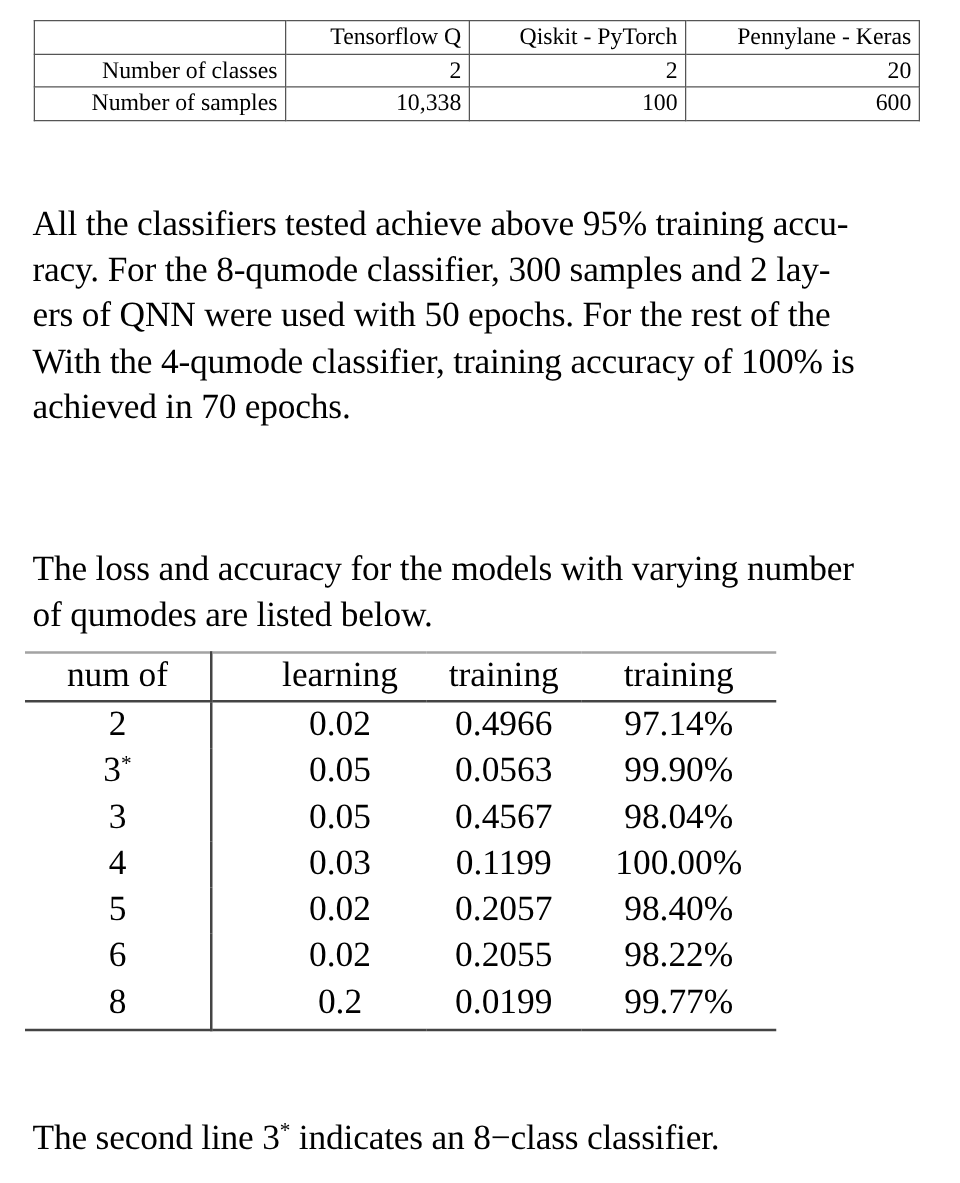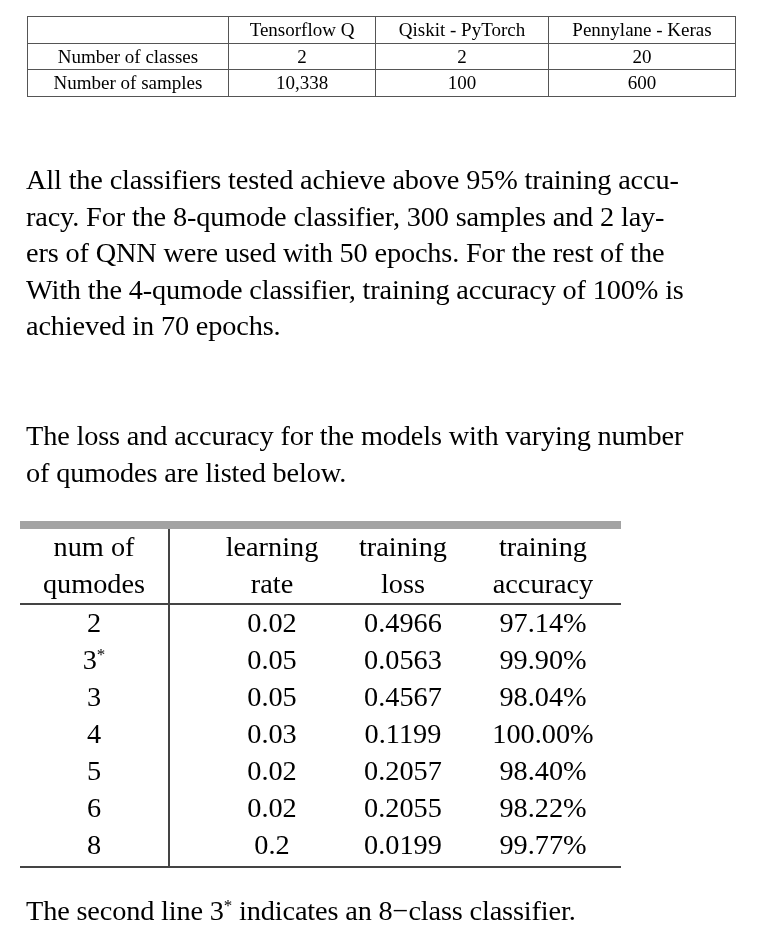--- a/index.html
+++ b/index.html
@@ -19,21 +19,21 @@
     .frameworks-table {
       position: absolute;
       left: 27px;
       top: 16px;
       border-collapse: collapse;
       font-size: 19px;
       line-height: 1;
     }
     .frameworks-table td {
       border: 1.5px solid #555;
-      text-align: center;
+      text-align: right;
       height: 25.5px;
       padding: 0 6px;
       white-space: nowrap;
       vertical-align: middle;
     }
     .frameworks-table td.c0 { width: 188px; }
     .frameworks-table td.c1 { width: 134px; }
     .frameworks-table td.c2 { width: 160px; }
     .frameworks-table td.c3 { width: 174px; }
 
@@ -42,39 +42,39 @@
       position: absolute;
       left: 22px;
       width: 730px;
       font-size: 28.3px;
       line-height: 36.6px;
       margin: 4px;
       letter-spacing: -0.15px;
     }
     .para .line { display: block; white-space: nowrap; }
     #para1 { top: 158px; }
-    #para2 { top: 414px; }
+    #para2 { top: 434px; }
     #para3 { top: 889px; }
 
     
     .qumodes-table {
       position: absolute;
       left: 20px;
       top: 521px;
       border-collapse: collapse;
       font-size: 28.3px;
       line-height: 36.6px;
     }
     .qumodes-table td, .qumodes-table th {
       font-weight: normal;
       text-align: center;
       padding: 0;
       white-space: nowrap;
     }
-    .qumodes-table thead tr:first-child th { border-top: 8px solid #a3a3a3; }
+    .qumodes-table thead tr:first-child th { border-top: 2px solid #a3a3a3; }
     .qumodes-table thead tr:last-child th { border-bottom: 2px solid #444; }
     .qumodes-table tbody tr:last-child td { border-bottom: 2px solid #444; padding-bottom: 2px; }
     .qumodes-table .col0 { width: 148px; border-right: 2px solid #444; }
     .qumodes-table .col1 { width: 138px; padding-left: 33px; }
     .qumodes-table .col2 { width: 124px; }
     .qumodes-table .col3 { width: 156px; }
     .qumodes-table thead th { height: 37px; }
     .qumodes-table tbody td { height: 37px; }
     sup.star { font-size: 0.6em; vertical-align: 0.55em; line-height: 0; }
   </style>
@@ -118,26 +118,20 @@
 </p>
 
 <table class="qumodes-table">
   <thead>
     <tr>
       <th class="col0">num of</th>
       <th class="col1">learning</th>
       <th class="col2">training</th>
       <th class="col3">training</th>
     </tr>
-    <tr>
-      <th class="col0">qumodes</th>
-      <th class="col1">rate</th>
-      <th class="col2">loss</th>
-      <th class="col3">accuracy</th>
-    </tr>
   </thead>
   <tbody>
     <tr>
       <td class="col0"><span>2</span><sup class="star"></sup></td>
       <td class="col1">0.02</td>
       <td class="col2">0.4966</td>
       <td class="col3">97.14%</td>
     </tr>
     <tr>
       <td class="col0"><span>3</span><sup class="star">*</sup></td>

